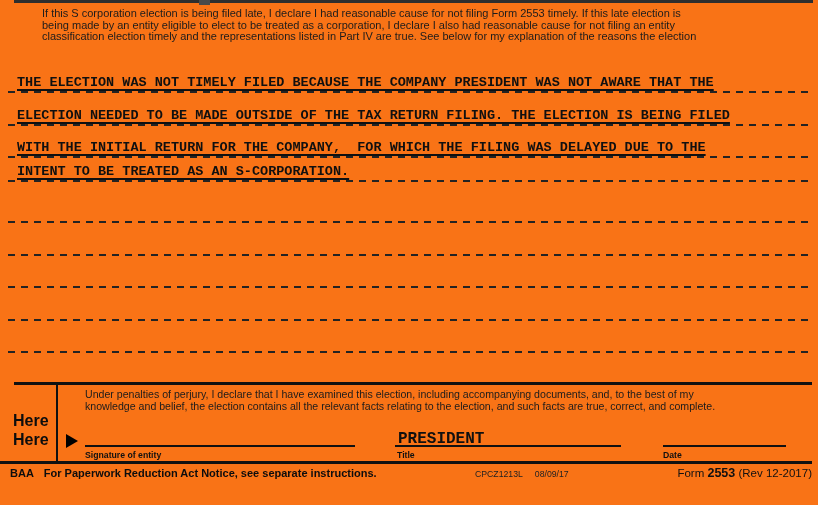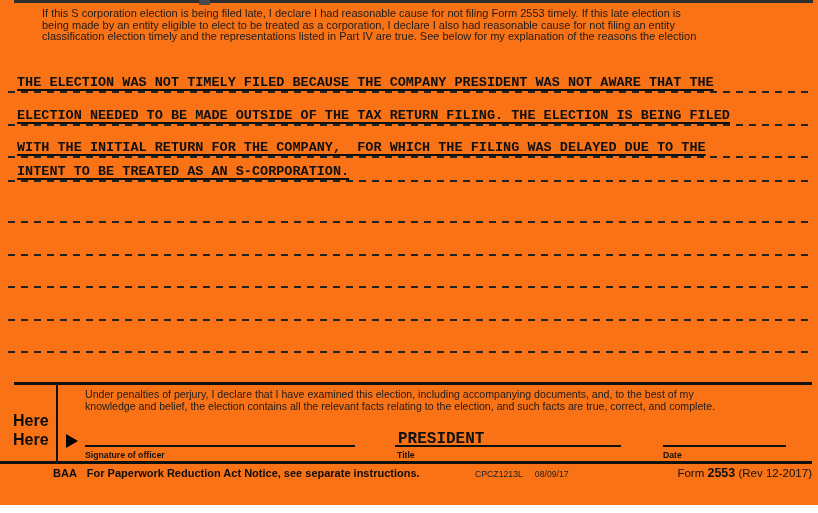--- a/index.html
+++ b/index.html
@@ -48,21 +48,21 @@
     position:absolute; left:398px; top:430px;
     font-family:"Liberation Mono","DejaVu Sans Mono",monospace; font-weight:700; font-size:16px; color:#101010;
   }
 
   .small-label { position:absolute; top:450px; font-size:8.7px; font-weight:700; color:#111; }
   .lbl-signature { left:85px; }
   .lbl-title     { left:397px; }
   .lbl-date      { left:663px; }
 
   
-  .footer-baa  { position:absolute; left:10px; top:467px; font-size:11px; font-weight:700; white-space:nowrap; color:#0d0d0d;margin-left:43px; }
+  .footer-baa  { position:absolute; left:10px; top:467px; font-size:11px; font-weight:700; white-space:nowrap; color:#0d0d0d; }
   .footer-baa .notice-text { margin-left:10px; }
   .footer-code { position:absolute; left:475px; top:469px; font-size:8.7px; white-space:nowrap; color:#222; }
   .footer-code .code-date { margin-left:12px; }
   .footer-form { position:absolute; right:6px; top:466px; font-size:11.5px; white-space:nowrap; color:#111; }
   .footer-form .form-number { font-weight:700; font-size:12.5px; }
 </style>
 </head>
 <body>
 
 <div class="page">
@@ -118,21 +118,21 @@
     <div>knowledge and belief, the election contains all the relevant facts relating to the election, and such facts are true, correct, and complete.</div>
   </div>
 
   <div class="pointer"></div>
 
   <div class="fill-line line-signature"><span></span></div>
   <div class="title-value">PRESIDENT</div>
   <div class="fill-line line-title"></div>
   <div class="fill-line line-date"><span></span></div>
 
-  <div class="small-label lbl-signature">Signature of officer</div>
+  <div class="small-label lbl-signature">Signature of entity</div>
   <div class="small-label lbl-title">Title</div>
   <div class="small-label lbl-date">Date</div>
 
   <div class="footer-baa">
     <span>BAA</span><span class="notice-text">For Paperwork Reduction Act Notice, see separate instructions.</span>
   </div>
 
   <div class="footer-code">
     <span>CPCZ1213L</span><span class="code-date">08/09/17</span>
   </div>

